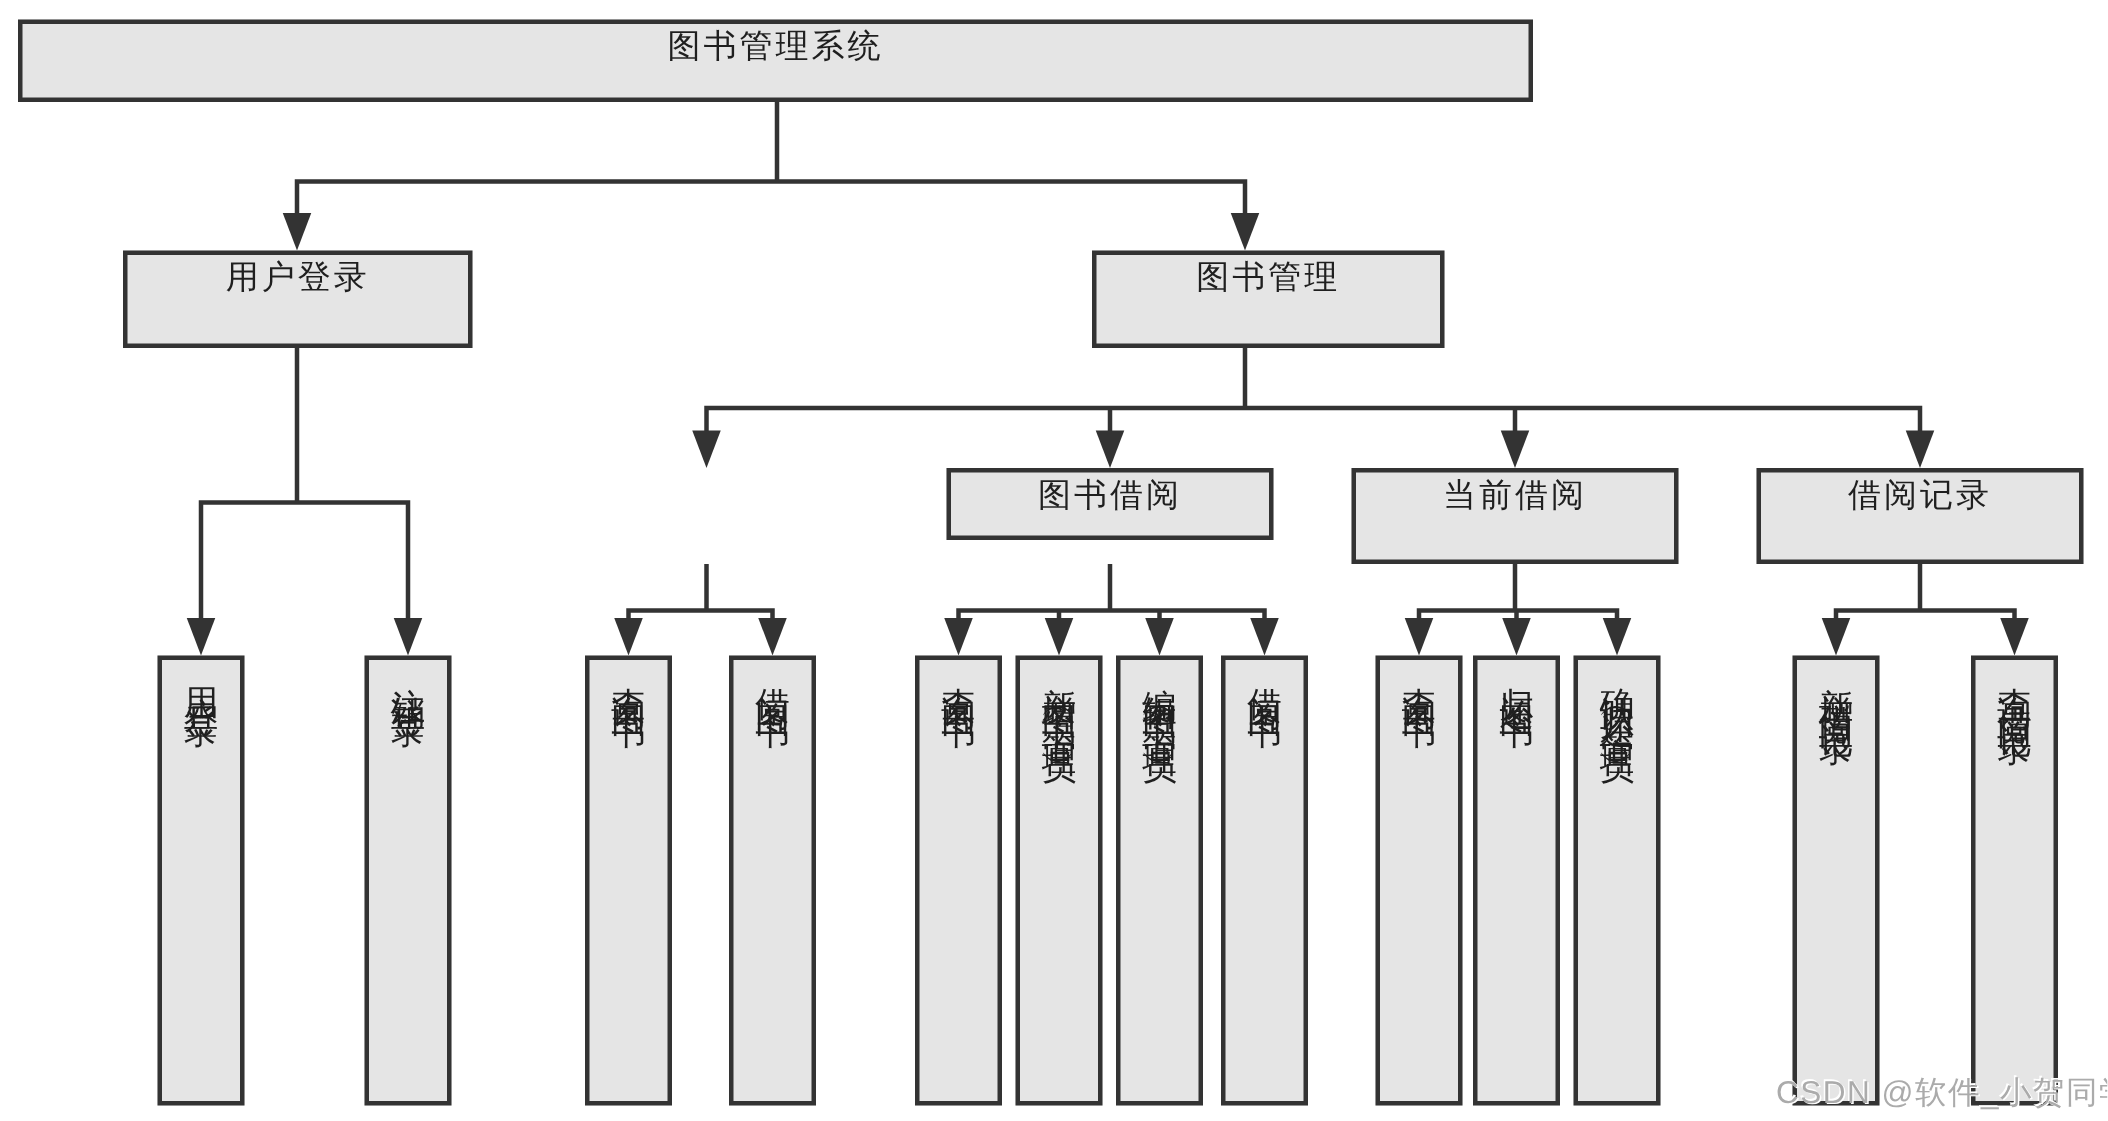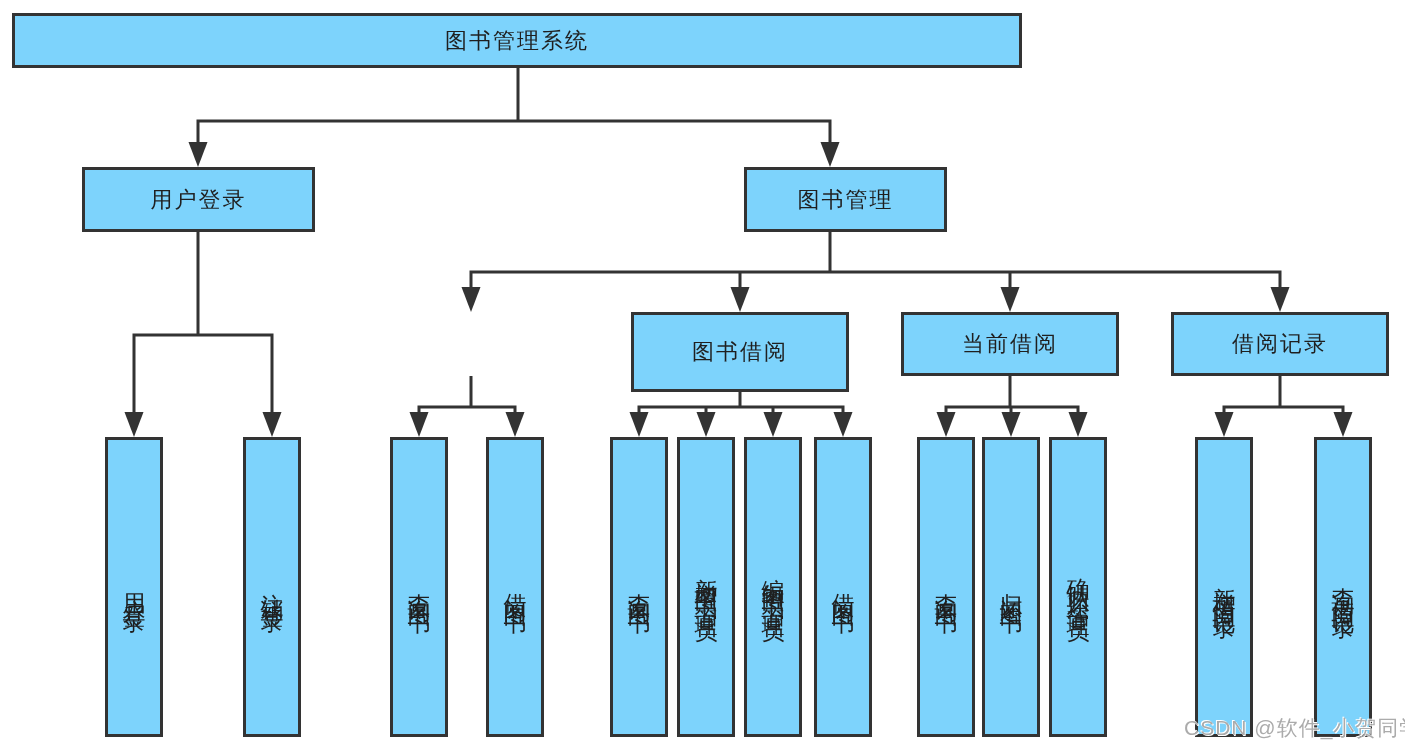--- a/index.html
+++ b/index.html
@@ -9,23 +9,23 @@
     background:#ffffff;
     font-family:"Liberation Sans","DejaVu Sans",sans-serif;
     overflow:hidden;
   }
   .connectors{position:absolute;left:0;top:0;width:1405px;height:747px;}
   .connectors path{stroke:#333333;stroke-width:3;fill:none;}
   .connectors polygon{fill:#333333;stroke:none;}
   .node{
     position:absolute;
     box-sizing:border-box;
-    background:#7dd3fc;
+    background:#e5e5e5;
     border:3px solid #333333;
-    display:flex;align-items:center;justify-content:center;
+    display:flex;justify-content:center;
     color:#1f1f1f;
   }
   .node.h{font-size:22px;letter-spacing:2px;}
   .node.leaf span{
     writing-mode:vertical-rl;
     text-orientation:mixed;
     font-size:23px;
     letter-spacing:6px;
     line-height:1;
     color:#1f1f1f;
@@ -97,25 +97,25 @@
     </g>
   </svg>
 
   <div class="node h" style="left:12px;top:13px;width:1010px;height:55px">
     <span>图书管理系统</span>
   </div>
 
   <div class="node h" style="left:82px;top:167px;width:233px;height:65px">
     <span>用户登录</span>
   </div>
-  <div class="node h" style="left:744px;top:167px;width:203px;height:65px">
+  <div class="node h" style="left:728px;top:167px;width:235px;height:65px">
     <span>图书管理</span>
   </div>
 
-  <div class="node h" style="left:631px;top:312px;width:218px;height:80px">
+  <div class="node h" style="left:631px;top:312px;width:218px;height:48px">
     <span>图书借阅</span>
   </div>
   <div class="node h" style="left:901px;top:312px;width:218px;height:64px">
     <span>当前借阅</span>
   </div>
   <div class="node h" style="left:1171px;top:312px;width:218px;height:64px">
     <span>借阅记录</span>
   </div>
 
   <div class="node leaf" style="left:105px;top:437px;width:58px;height:300px">

